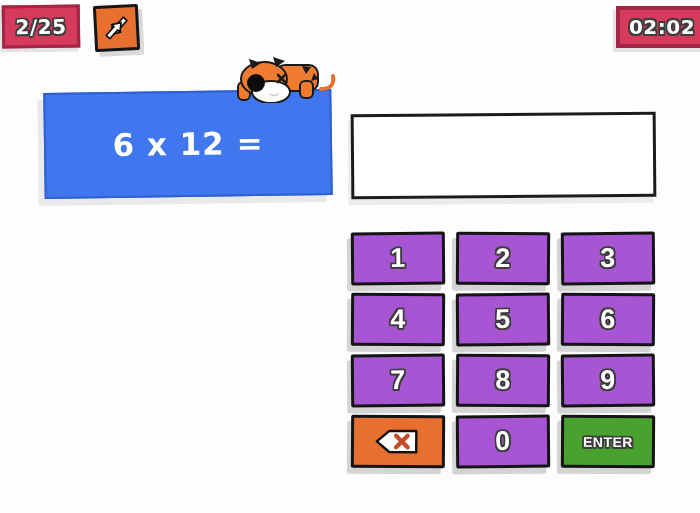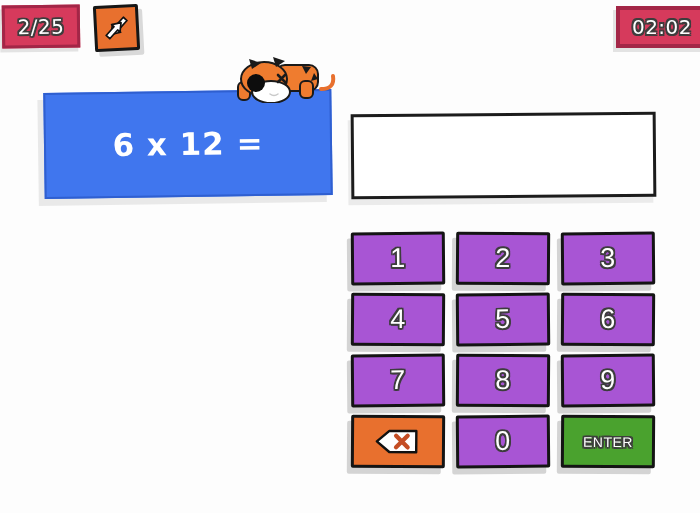--- a/index.html
+++ b/index.html
@@ -20,21 +20,21 @@
     left:2px; top:5px; width:78px; height:43px;
     transform:rotate(-0.8deg);
     box-shadow:-2px 4px 0 rgba(0,0,0,0.10);
   }
   .timer-badge {
     right:-8px; top:6px; width:92px; height:42px;
     border-width:4px;
     box-shadow:-3px 4px 0 rgba(0,0,0,0.10);
   }
   .otl {
-    color:#fff; font-weight:normal; font-size:20px; letter-spacing:0.5px;
+    color:#fff; font-weight:bold; font-size:20px; letter-spacing:0.5px;
     text-shadow:
       -1.6px -1.6px 0 #3d3d3d, 1.6px -1.6px 0 #3d3d3d,
       -1.6px  1.6px 0 #3d3d3d, 1.6px  1.6px 0 #3d3d3d,
       -1.6px  0    0 #3d3d3d, 1.6px  0    0 #3d3d3d,
        0   -1.6px  0 #3d3d3d, 0    2px   0 #3d3d3d;
   }
   .shrink-btn {
     position:absolute; left:94px; top:5px; width:45px; height:46px;
     background:#e8702e; border:3px solid #161616; border-radius:2px;
     transform:rotate(-3deg); cursor:pointer; padding:0;

